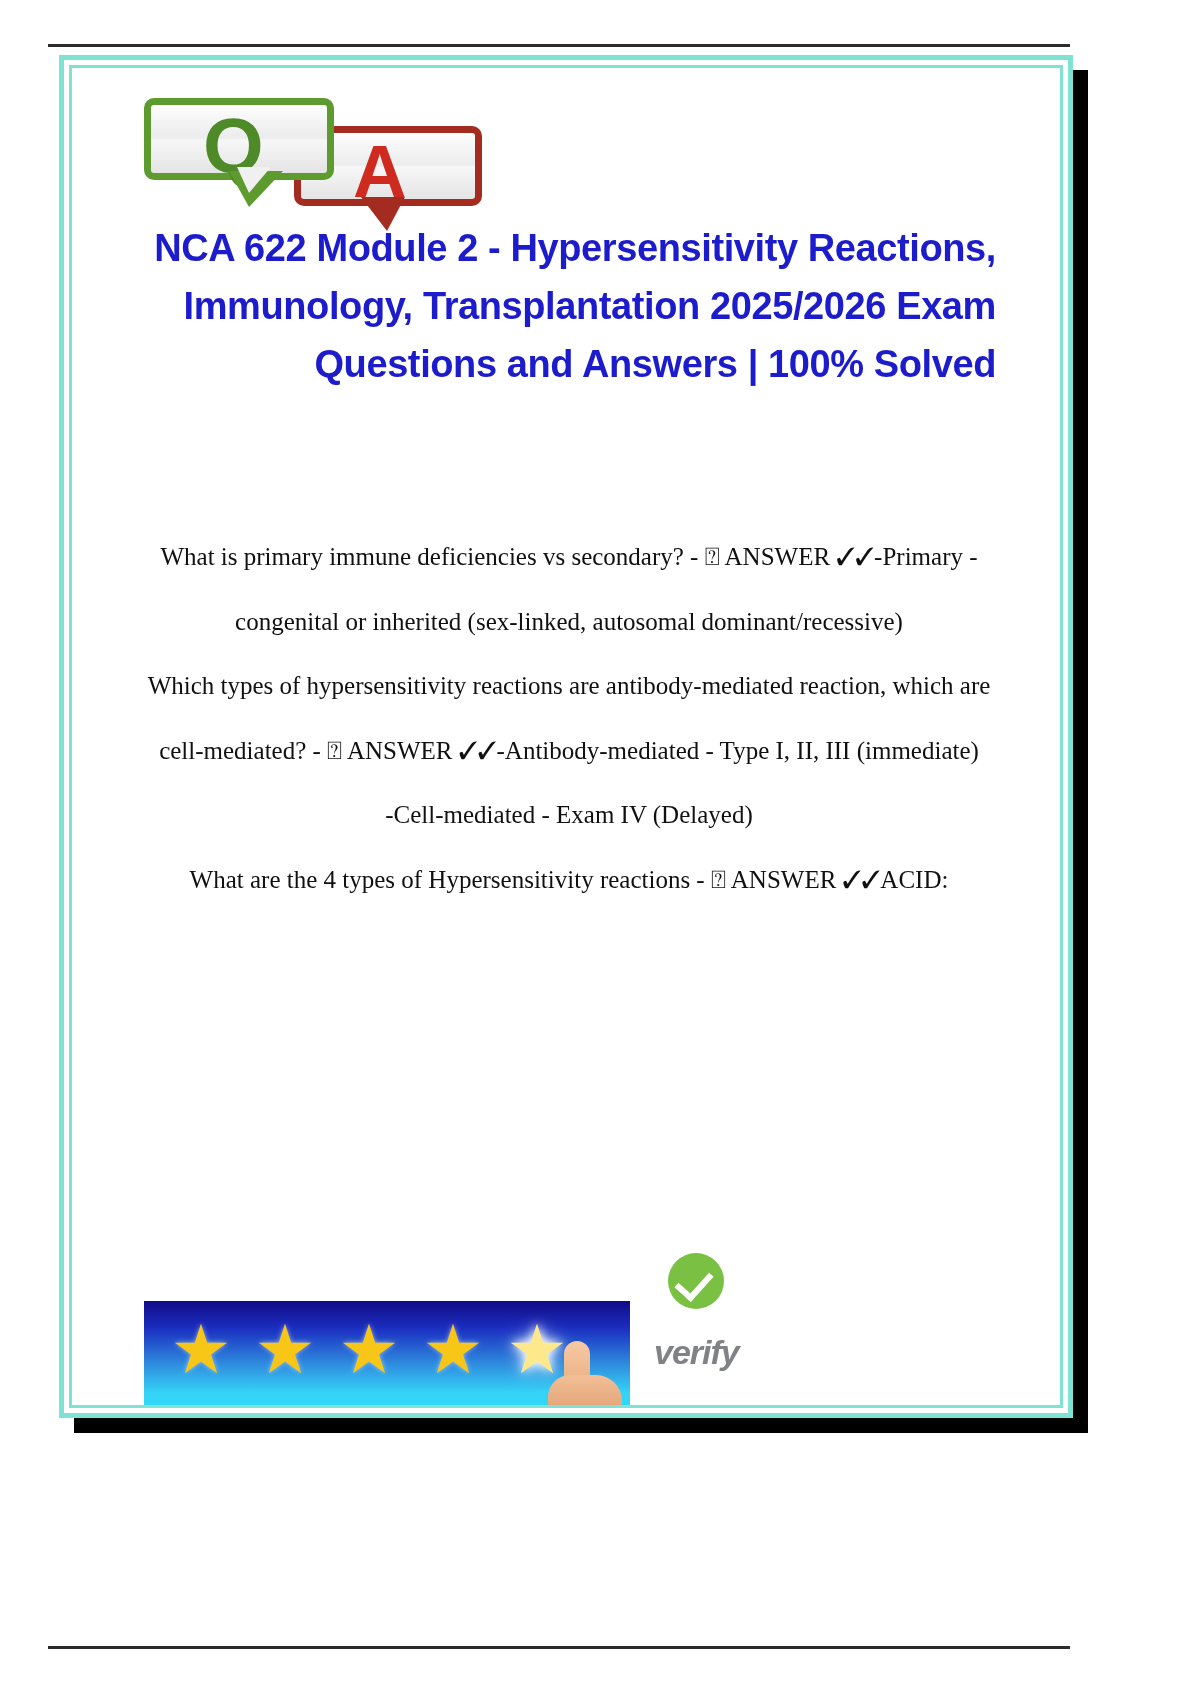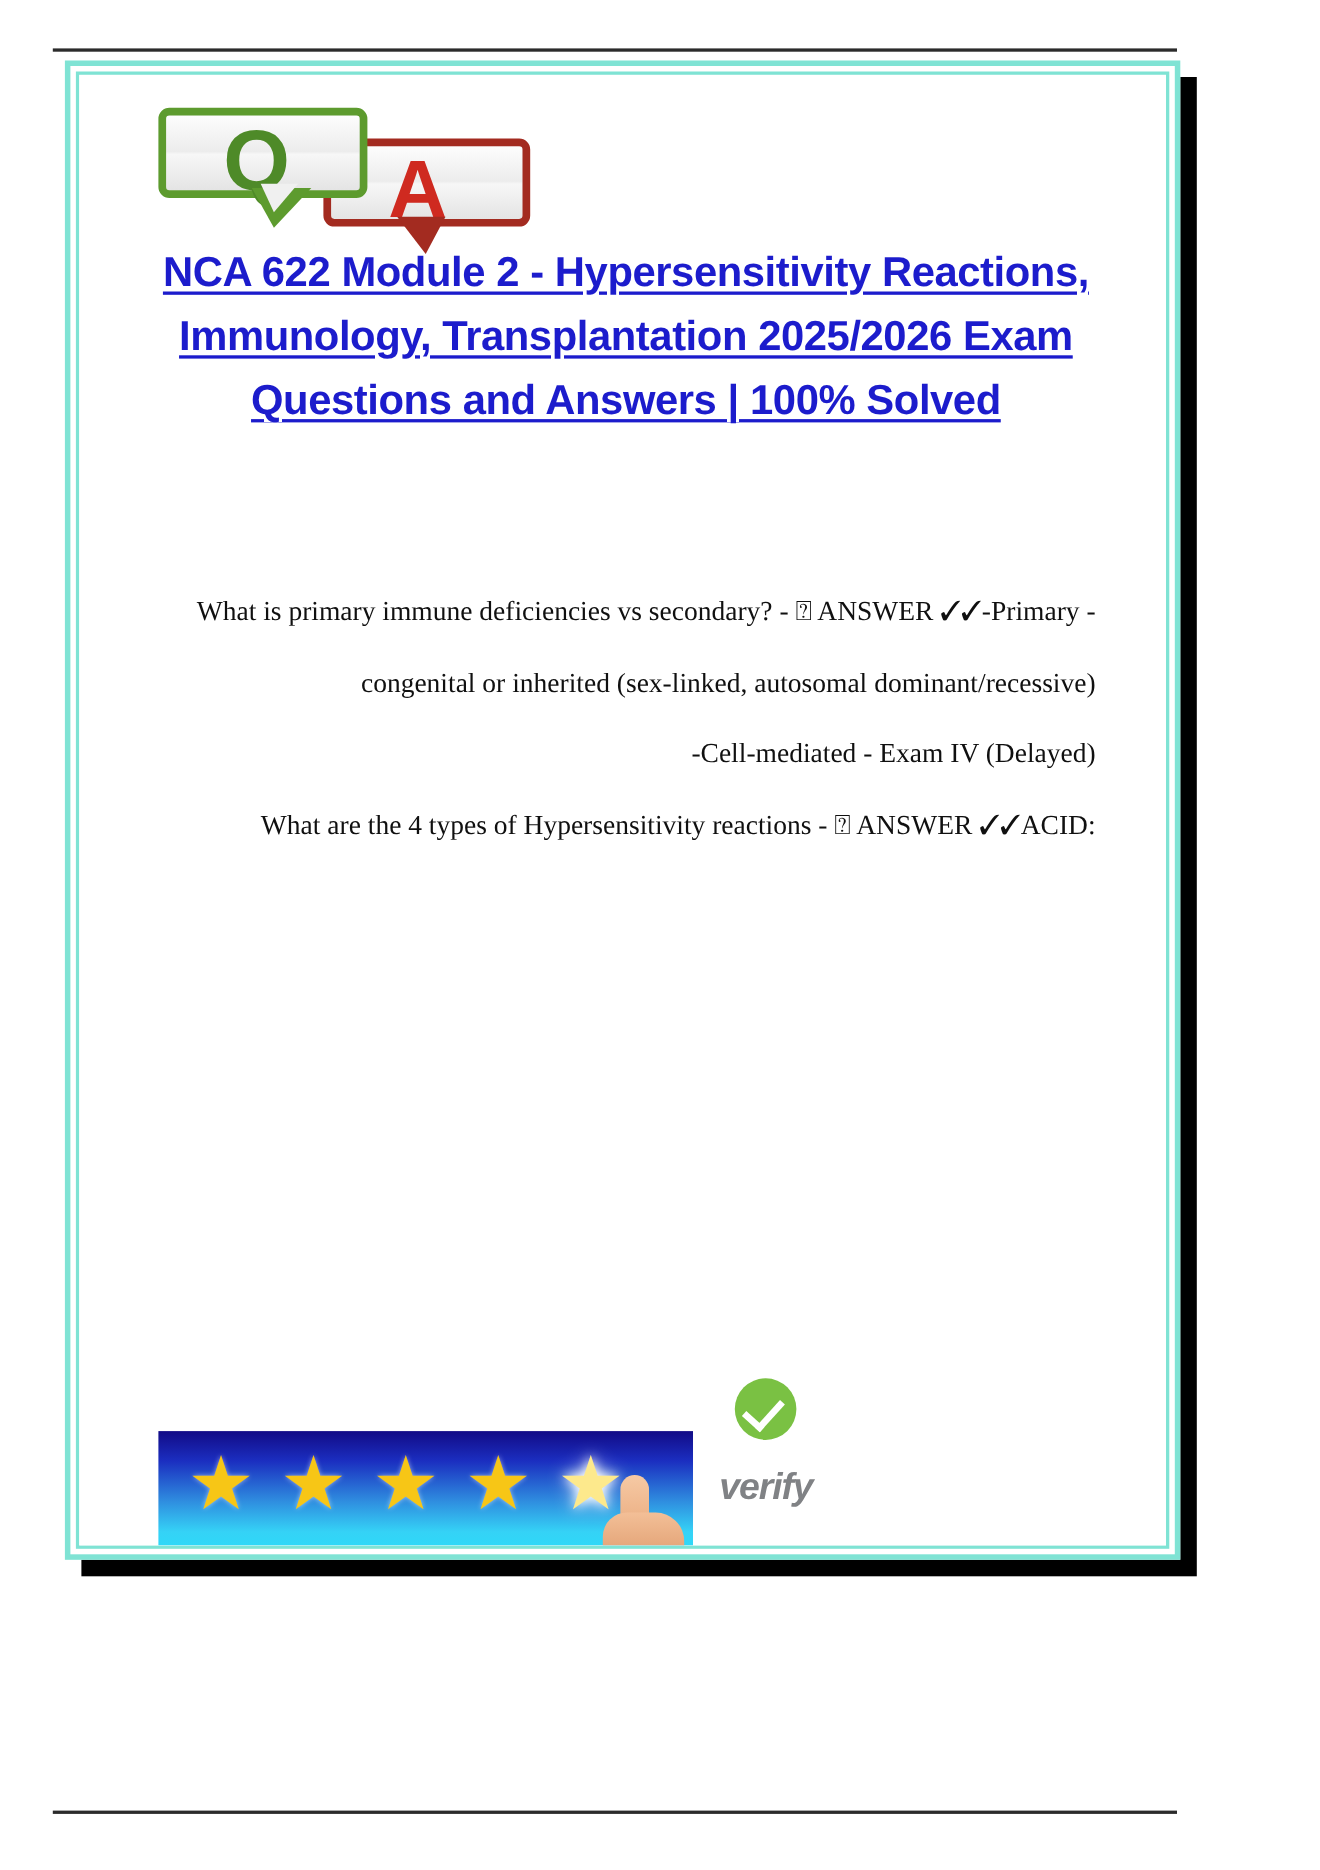--- a/index.html
+++ b/index.html
@@ -133,40 +133,39 @@
     color: #cf2a20;
   }
 
   
   .doc-title {
     font-family: "Liberation Sans", "DejaVu Sans", sans-serif;
     font-weight: bold;
     font-size: 38px;
     line-height: 1.52;
     color: #1c1ccc;
-    text-align: center;
-    text-decoration: underline;
+    text-align: right;
     text-decoration-thickness: 3px;
     text-underline-offset: 5px;
     letter-spacing: -0.4px;
     padding: 0 6px;
     margin-top: 4px;
   }
 
   
   .body-copy {
     margin-top: 132px;
     padding: 0 6px 0 6px;
   }
   .qa-para {
     font-family: "Liberation Serif", "DejaVu Serif", serif;
     font-size: 25px;
     line-height: 2.58;
     color: #101010;
-    text-align: right;
+    text-align: center;
     white-space: pre-wrap;
   }
 
   
   .verify-row {
     position: absolute;
     left: 72px;
     bottom: 0;
     width: 620px;
     height: 104px;
@@ -275,20 +274,21 @@
           <div class="bubble bubble-q">
             <span class="letter letter-q">Q</span>
             <span class="tail"></span>
           </div>
         </div>
 
         <h1 class="doc-title">NCA 622 Module 2 - Hypersensitivity Reactions, Immunology, Transplantation 2025/2026 Exam Questions and Answers | 100% Solved</h1>
 
         <div class="body-copy">
           <p class="qa-para">What is primary immune deficiencies vs secondary? - ⍰ ANSWER ✓✓-Primary - congenital or inherited (sex-linked, autosomal dominant/recessive)</p>
+          <p class="qa-para">Which types of hypersensitivity reactions are antibody-mediated reaction, which are cell-mediated? - ⍰ ANSWER ✓✓-Antibody-mediated - Type I, II, III (immediate)</p>
           <p class="qa-para">-Cell-mediated - Exam IV (Delayed)</p>
           <p class="qa-para">What are the 4 types of Hypersensitivity reactions - ⍰ ANSWER ✓✓ACID:</p>
         </div>
 
         <div class="verify-row">
           <div class="stars-banner">
             <div class="stars">
               <span class="star">★</span>
               <span class="star">★</span>
               <span class="star">★</span>

